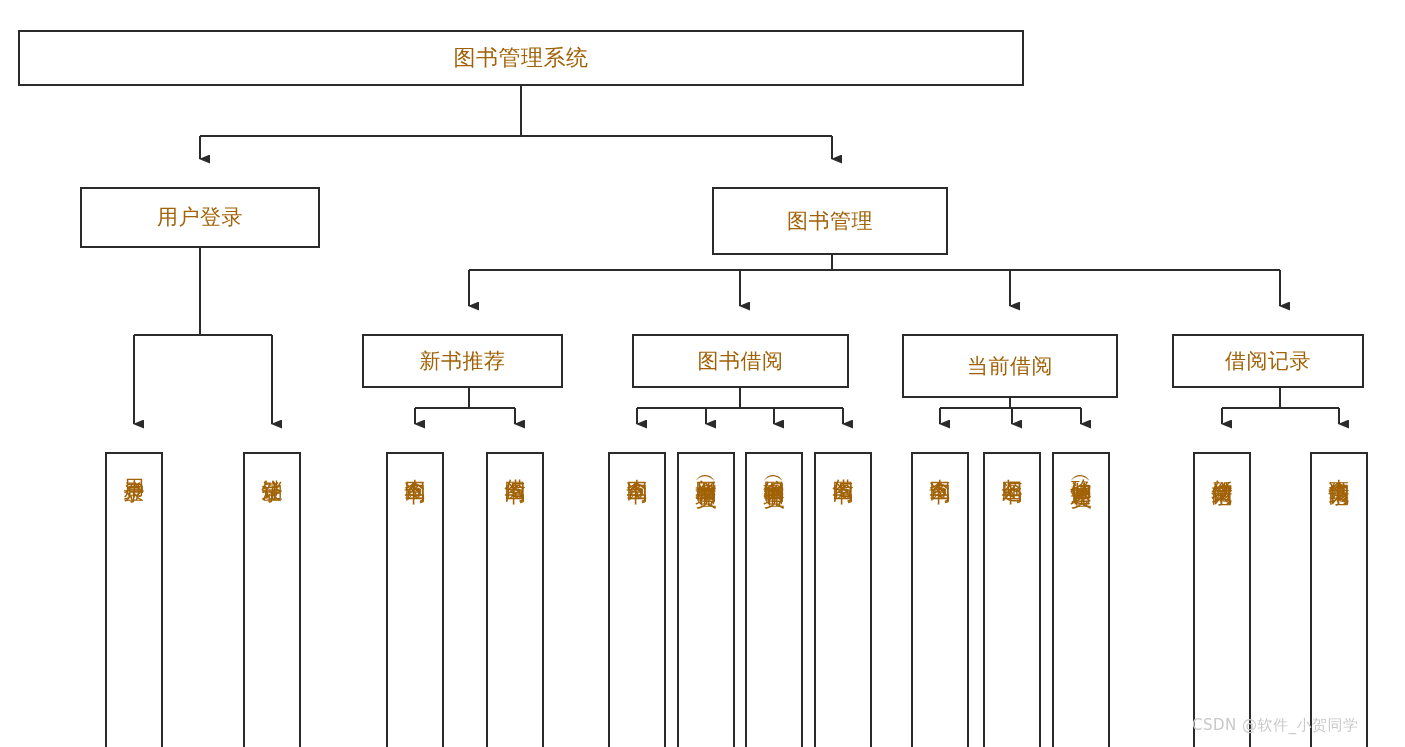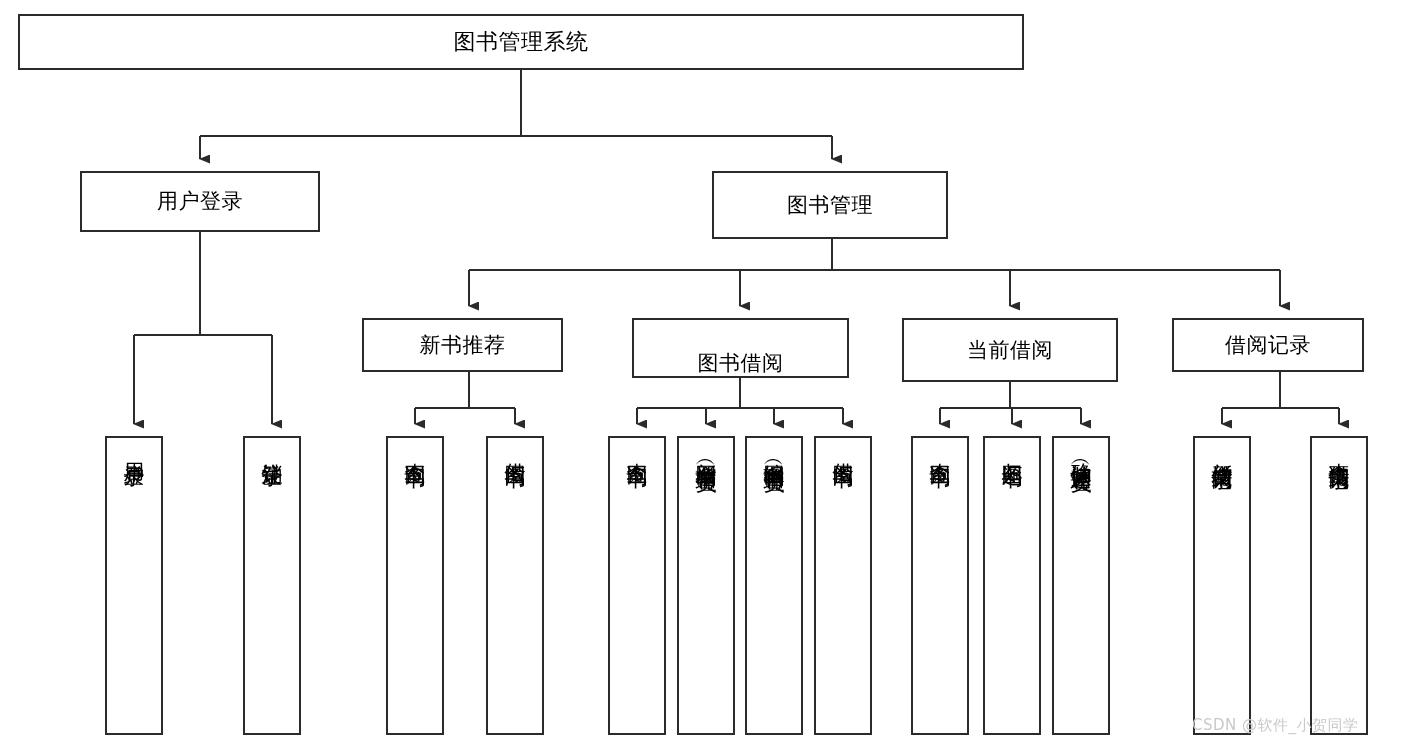--- a/index.html
+++ b/index.html
@@ -27,21 +27,22 @@
     pointer-events: none;
   }
   .node {
     position: absolute;
     box-sizing: border-box;
     background: #ffffff;
     border: 2.5px solid #2b2b2b;
     display: flex;
     align-items: center;
     justify-content: center;
-    color: #000000;
+    color: #a16207;
+    margin-top: 16px;
   }
   .node .label {
     display: block;
     text-align: center;
     line-height: 1.18;
     letter-spacing: 0.5px;
   }
   .node.horizontal .label {
     writing-mode: horizontal-tb;
     font-size: 21px;
@@ -131,21 +132,21 @@
   <div class="node horizontal" style="left:80px; top:171px; width:240px; height:61px;">
     <span class="label">用户登录</span>
   </div>
   <div class="node horizontal" style="left:712px; top:171px; width:236px; height:68px;">
     <span class="label">图书管理</span>
   </div>
 
   <div class="node horizontal" style="left:362px; top:318px; width:201px; height:54px;">
     <span class="label">新书推荐</span>
   </div>
-  <div class="node horizontal" style="left:632px; top:318px; width:217px; height:60px;align-items:flex-end;">
+  <div class="node horizontal" style="left:632px; top:318px; width:217px; height:54px;">
     <span class="label">图书借阅</span>
   </div>
   <div class="node horizontal" style="left:902px; top:318px; width:216px; height:64px;">
     <span class="label">当前借阅</span>
   </div>
   <div class="node horizontal" style="left:1172px; top:318px; width:192px; height:54px;">
     <span class="label">借阅记录</span>
   </div>
 
   <div class="node vertical" style="left:105px; top:436px; width:58px; height:299px;">

